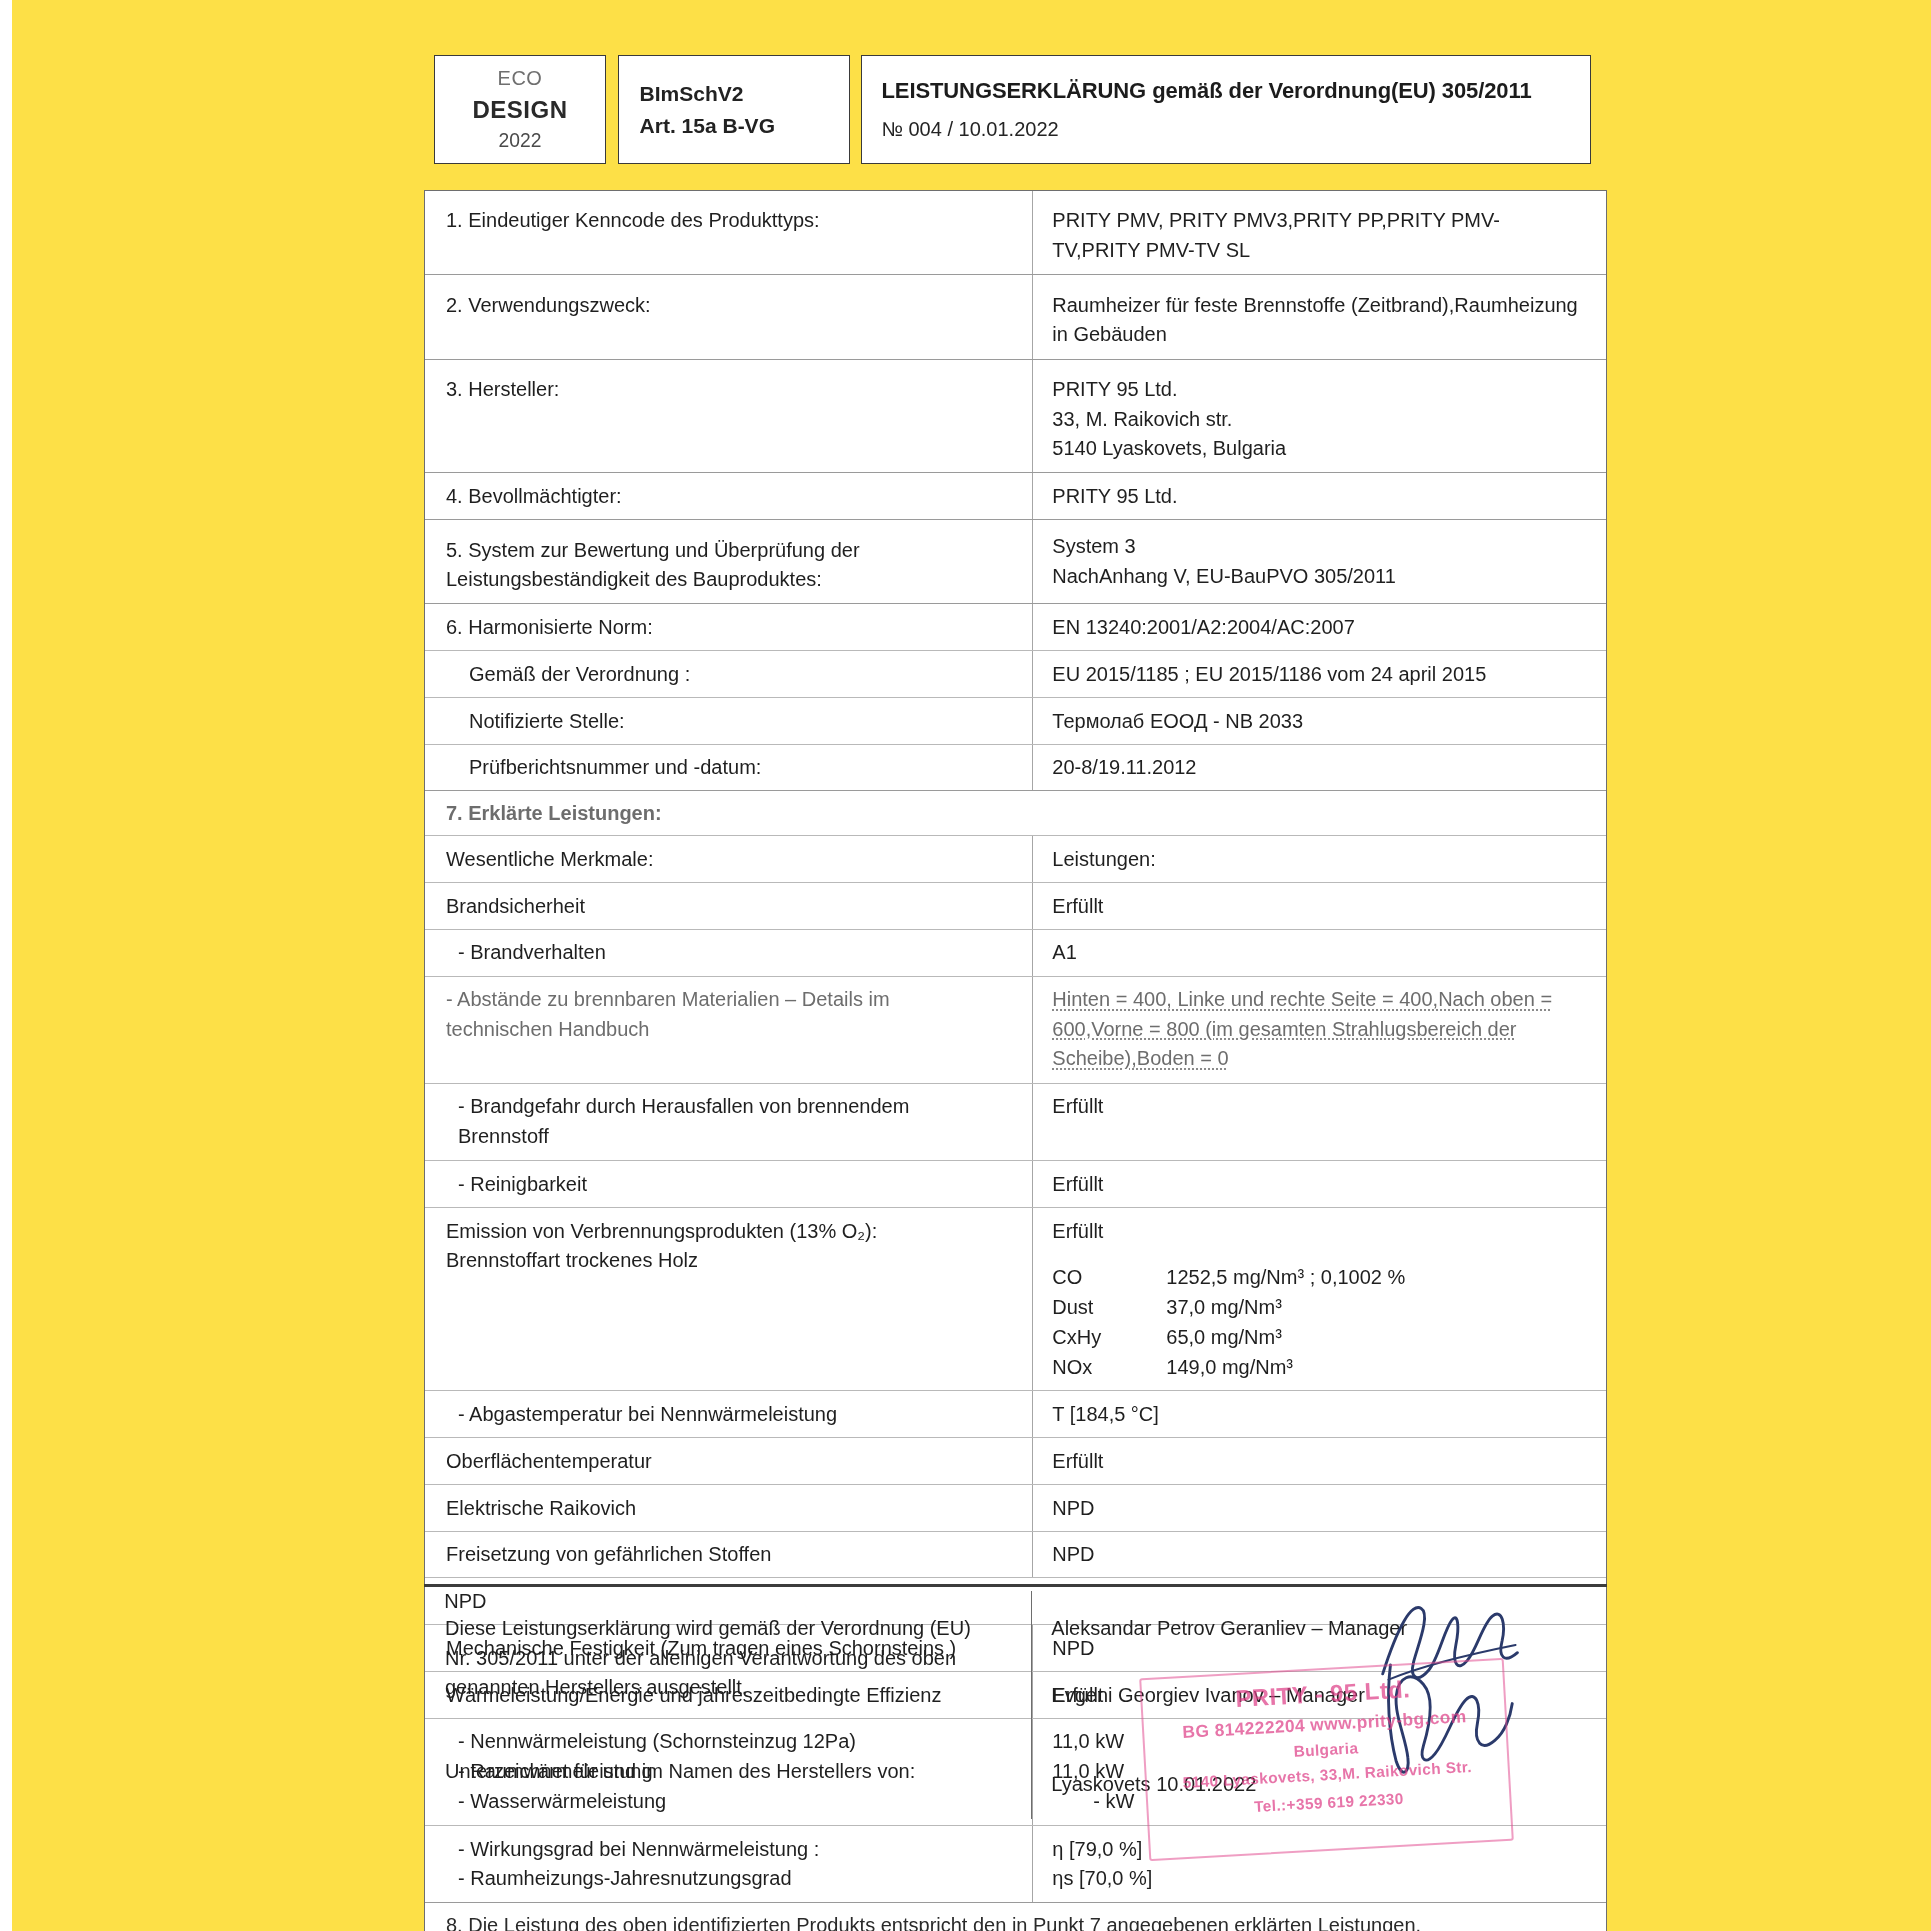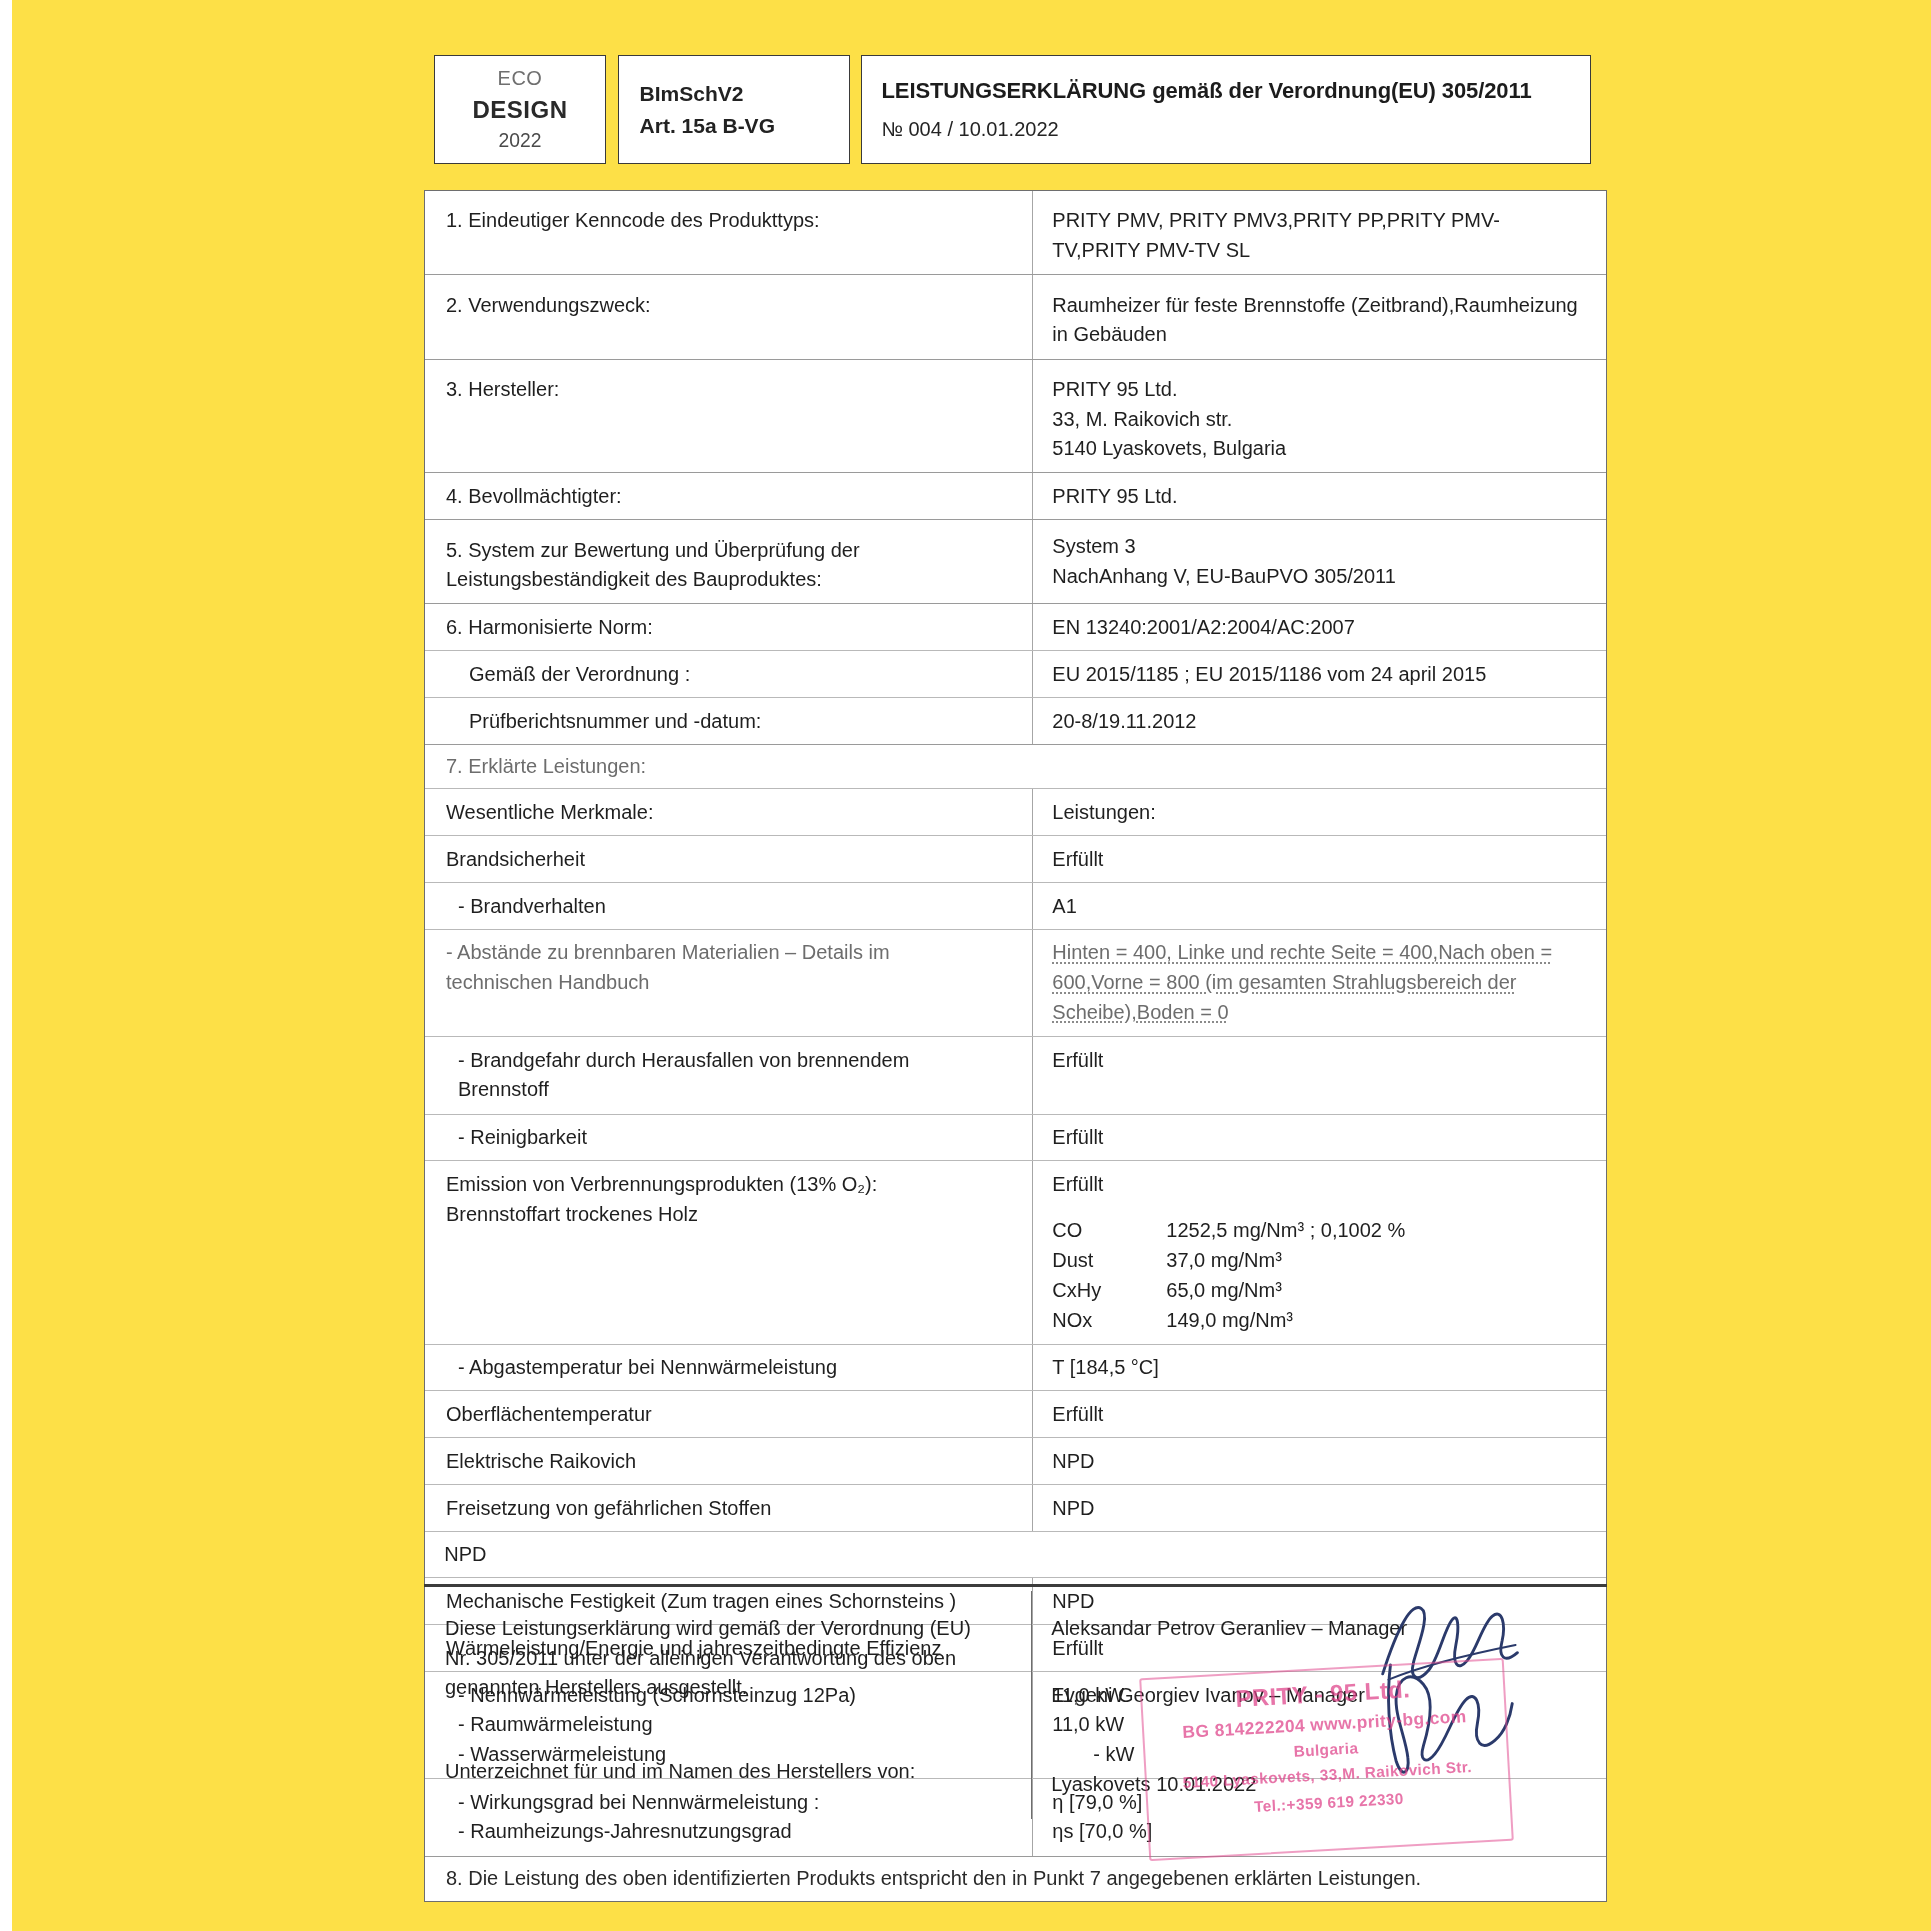--- a/index.html
+++ b/index.html
@@ -93,20 +93,21 @@
     line-height:1.42;
     color:#1f1f1f;
   }
   .c-full{
     flex:1 1 auto;
     box-sizing:border-box;
     padding:7.7px 9.7px 7.7px 21px;
     font-size:20px;
     line-height:1.42;
     color:#333;
+    font-weight:bold;
   }
   .tall{min-height:81px;}
   .indent1{padding-left:44px;}
   .dash{padding-left:33px;}
   .pad-top{padding-top:15.4px;}
   .vc{display:flex;flex-direction:column;justify-content:center;}
   .faded{color:#6d6d6d;}
   .under{
     text-decoration:underline;
     text-decoration-style:dotted;
@@ -275,20 +276,24 @@
     <div class="row faint">
       <div class="c-l">6. Harmonisierte Norm:</div>
       <div class="c-r">EN 13240:2001/A2:2004/AC:2007</div>
     </div>
 
     <div class="row faint">
       <div class="c-l indent1">Gemäß der Verordnung :</div>
       <div class="c-r">EU 2015/1185 ; EU 2015/1186 vom 24 april 2015</div>
     </div>
 
+    <div class="row faint">
+      <div class="c-l indent1">Notifizierte Stelle:</div>
+      <div class="c-r">Термолаб ЕООД - NB 2033</div>
+    </div>
 
     <div class="row">
       <div class="c-l indent1">Prüfberichtsnummer und -datum:</div>
       <div class="c-r">20-8/19.11.2012</div>
     </div>
 
     <div class="row faint">
       <div class="c-full faded">7. Erklärte Leistungen:</div>
     </div>
 

